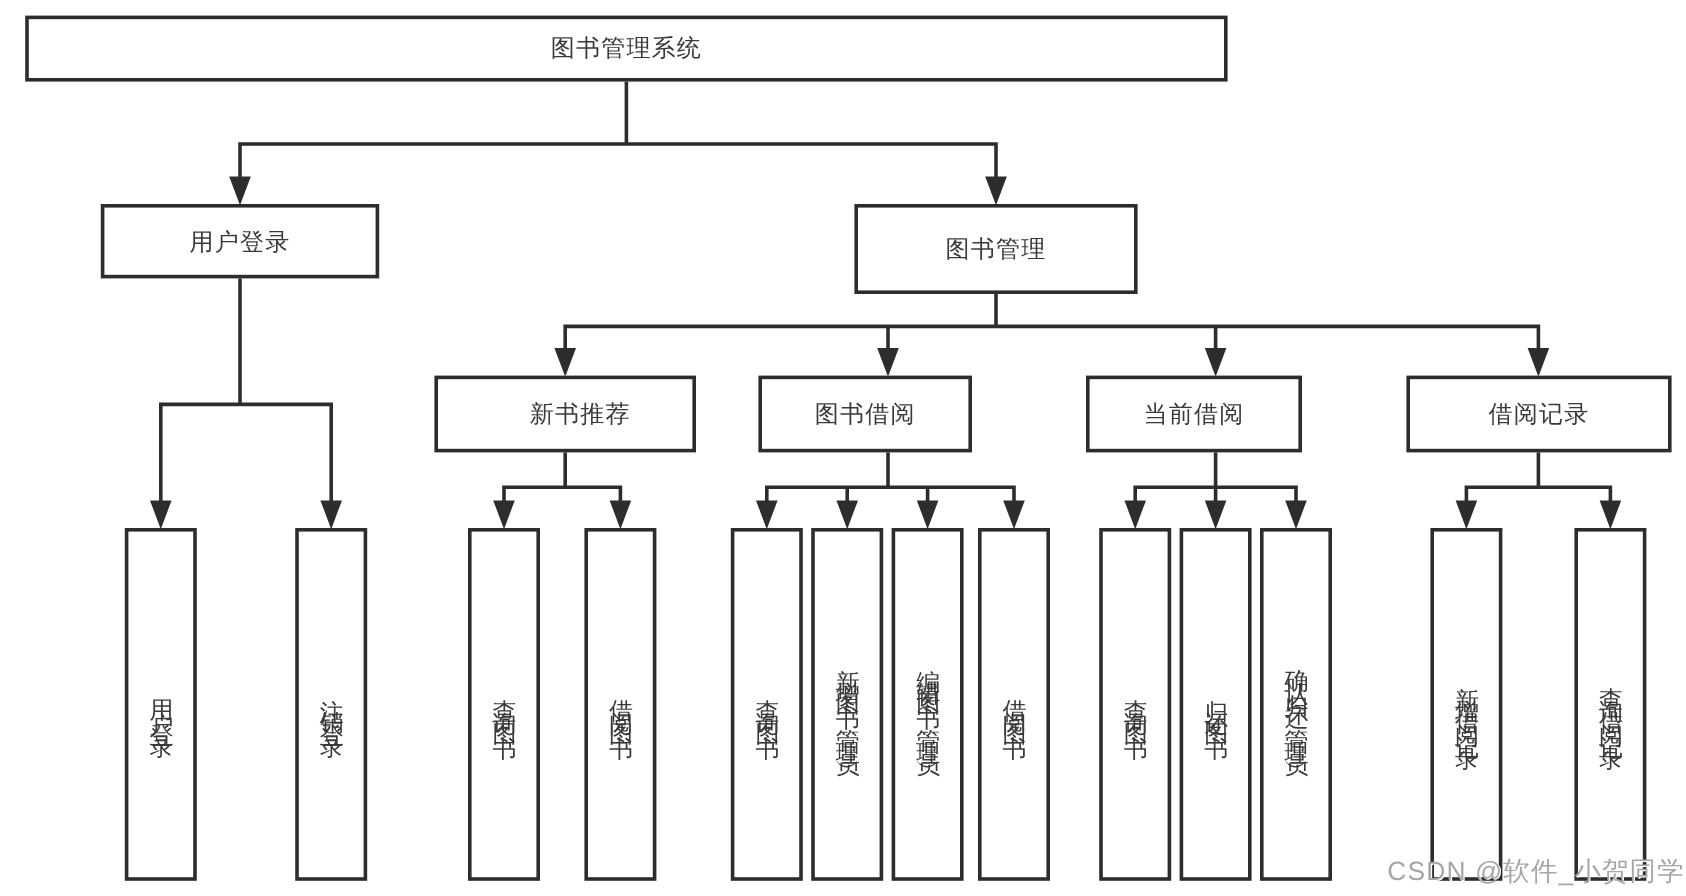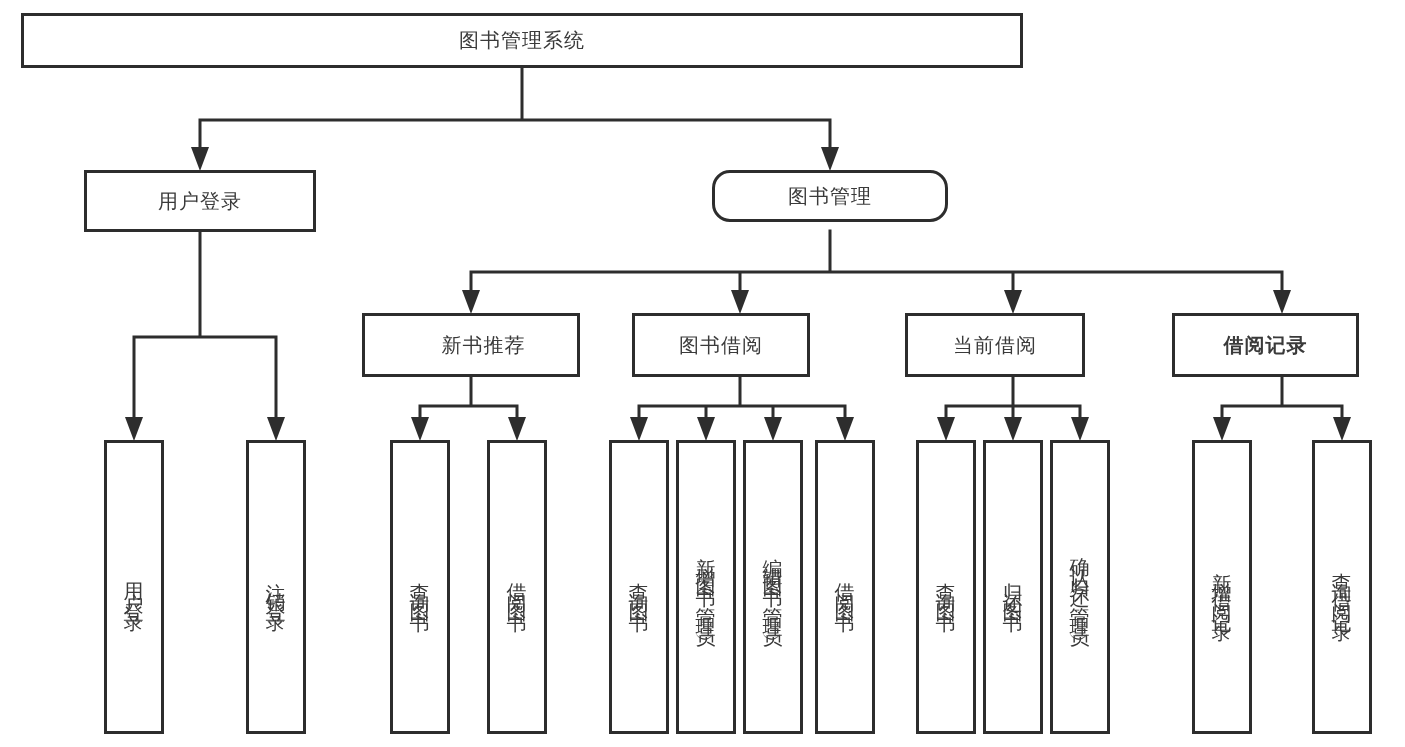--- a/index.html
+++ b/index.html
@@ -97,39 +97,40 @@
       <polygon points="1071,417 1089,417 1080,441"></polygon>
 
       <polygon points="1213,417 1231,417 1222,441"></polygon>
       <polygon points="1333,417 1351,417 1342,441"></polygon>
     </g>
   </svg>
 
   <div class="box" style="left:21px; top:13px; width:1002px; height:55px;">图书管理系统</div>
 
   <div class="box" style="left:84px; top:170px; width:232px; height:62px;">用户登录</div>
-  <div class="box" style="left:712px; top:170px; width:236px; height:52px;border-radius:18px;">图书管理</div>
+  <div class="box" style="left:712px; top:170px; width:236px; height:75px;">图书管理</div>
 
   <div class="box" style="left:362px; top:313px; width:218px; height:64px;padding-left:25px;">新书推荐</div>
   <div class="box" style="left:632px; top:313px; width:178px; height:64px;">图书借阅</div>
   <div class="box" style="left:905px; top:313px; width:180px; height:64px;">当前借阅</div>
-  <div class="box" style="left:1172px; top:313px; width:187px; height:64px;font-weight:bold;">借阅记录</div>
+  <div class="box" style="left:1172px; top:313px; width:221px; height:64px;">借阅记录</div>
 
   <div class="box v" style="left:104px; top:440px; width:60px; height:294px;">用户登录</div>
   <div class="box v" style="left:246px; top:440px; width:60px; height:294px;">注销登录</div>
 
   <div class="box v" style="left:390px; top:440px; width:60px; height:294px;">查询图书</div>
   <div class="box v" style="left:487px; top:440px; width:60px; height:294px;">借阅图书</div>
 
   <div class="box v" style="left:609px; top:440px; width:60px; height:294px;">查询图书</div>
   <div class="box v" style="left:676px; top:440px; width:60px; height:294px;">新增图书（管理员）</div>
   <div class="box v" style="left:743px; top:440px; width:60px; height:294px;">编辑图书（管理员）</div>
   <div class="box v" style="left:815px; top:440px; width:60px; height:294px;">借阅图书</div>
 
   <div class="box v" style="left:916px; top:440px; width:60px; height:294px;">查询图书</div>
   <div class="box v" style="left:983px; top:440px; width:60px; height:294px;">归还图书</div>
   <div class="box v" style="left:1050px; top:440px; width:60px; height:294px;">确认归还（管理员）</div>
 
   <div class="box v" style="left:1192px; top:440px; width:60px; height:294px;">新增借阅记录</div>
   <div class="box v" style="left:1312px; top:440px; width:60px; height:294px;">查询借阅记录</div>
 
+  <div class="watermark">CSDN @软件_小贺同学</div>
 
 </div>
 
 </body></html>

